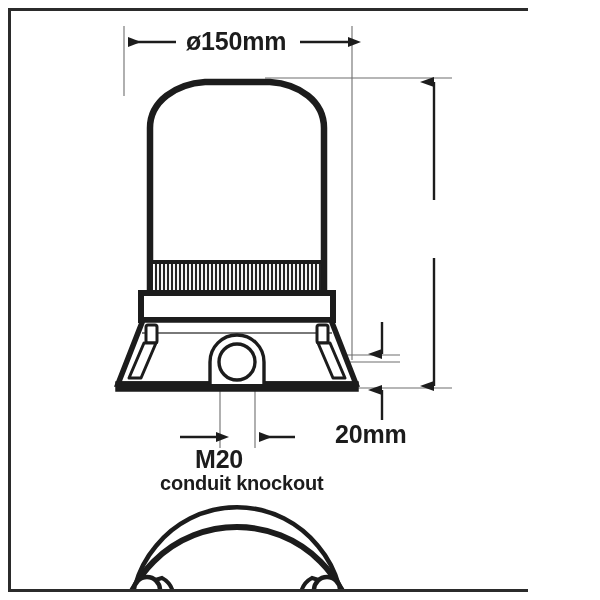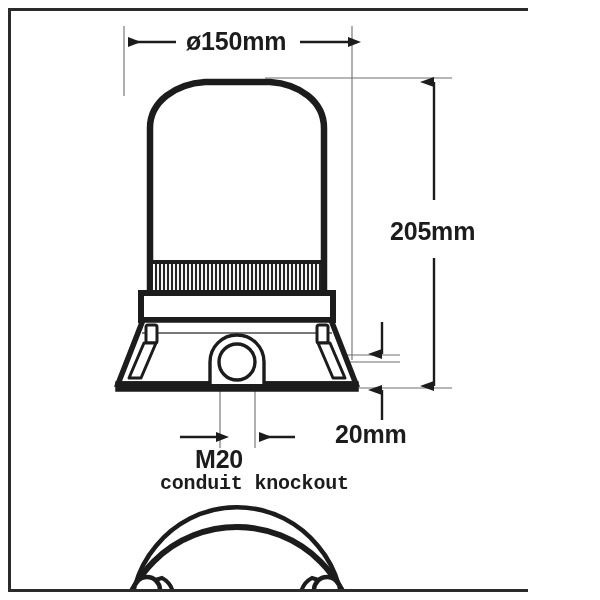--- a/index.html
+++ b/index.html
@@ -61,21 +61,20 @@
   #label-knockout-size {
     left: 195px;
     top: 445px;
     font-size: 25px;
   }
   #label-knockout-desc {
     left: 160px;
     top: 472px;
     font-size: 20px;
     font-weight: bold;
-    font-family: Liberation Mono, monospace;
   }
 </style>
 </head>
 <body>
 
 <div id="page">
 
   <div id="frame"></div>
 
   <svg id="drawing-svg" viewBox="0 0 600 600">
@@ -240,21 +239,20 @@
           <path d="M 339,586 A 22,22 0 0 1 344,612 L 306,612 A 22,22 0 0 1 312,578 Z" fill="#ffffff" stroke="#1c1c1c" stroke-width="4"></path>
           <circle cx="327" cy="590" r="13" fill="#ffffff" stroke="#1c1c1c" stroke-width="4.5"></circle>
         </g>
       </g>
 
     </g>
   </svg>
 
   <div class="dim-label" id="label-diameter">ø150mm</div>
 
-  <div class="dim-label" id="label-height">205mm</div>
 
   <div class="dim-label" id="label-base-height">20mm</div>
 
   <div class="dim-label" id="label-knockout-size">M20</div>
 
   <div class="dim-label" id="label-knockout-desc">conduit knockout</div>
 
 </div>
 
 </body></html>

